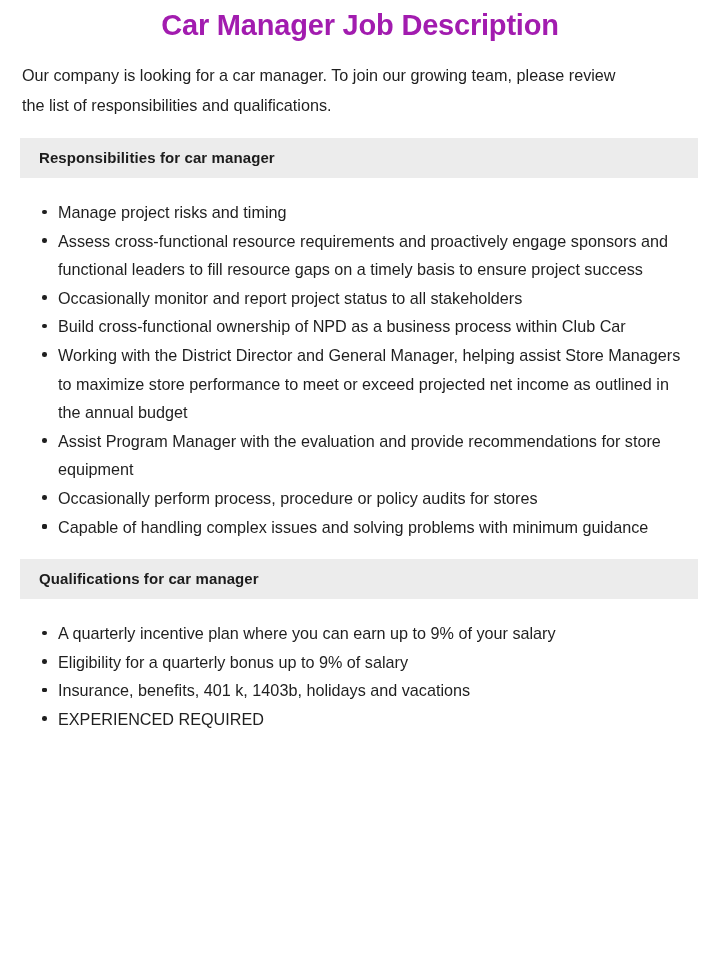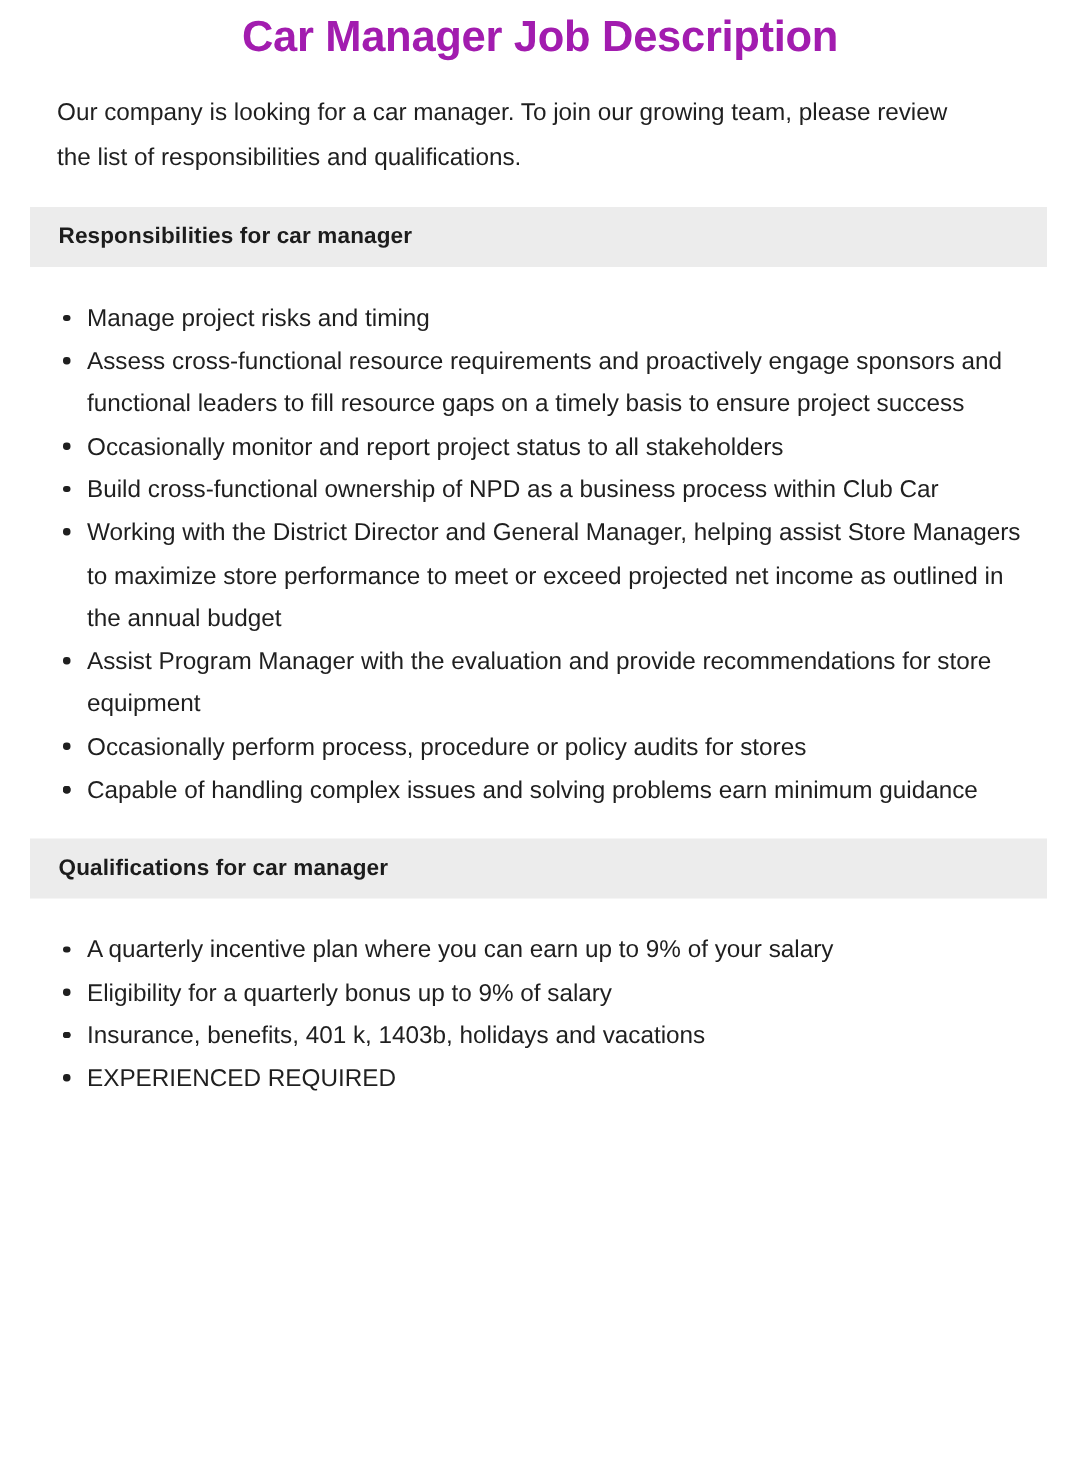--- a/index.html
+++ b/index.html
@@ -30,21 +30,21 @@
     text-align: center;
     font-size: 29px;
     line-height: 42px;
     font-weight: 700;
     letter-spacing: -0.2px;
     color: #a21caf;
   }
 
   
   .intro {
-    margin: 14px 0 0 16px;
+    margin: 14px 0 0 0;
     padding: 0 22px 0 22px;
     width: 640px;
     box-sizing: border-box;
     font-size: 16.2px;
     line-height: 30px;
     color: #1f1f1f;
     font-weight: 400;
   }
 
   
@@ -145,21 +145,21 @@
       </li>
       <li>
         <span class="bullet-dot"></span>
         <span class="li-text">Occasionally perform process, procedure or policy audits for stores</span>
       </li>
       <li>
         <span class="bullet-dot"></span>
       </li>
       <li>
         <span class="bullet-dot"></span>
-        <span class="li-text">Capable of handling complex issues and solving problems earn minimum guidance</span>
+        <span class="li-text">Capable of handling complex issues and solving problems with minimum guidance</span>
       </li>
     </ul>
   </div>
 
   <div class="section">
     <div class="section-header">
       <span class="section-header-text">Qualifications for car manager</span>
     </div>
     <ul class="bullets qualifications">
       <li>

